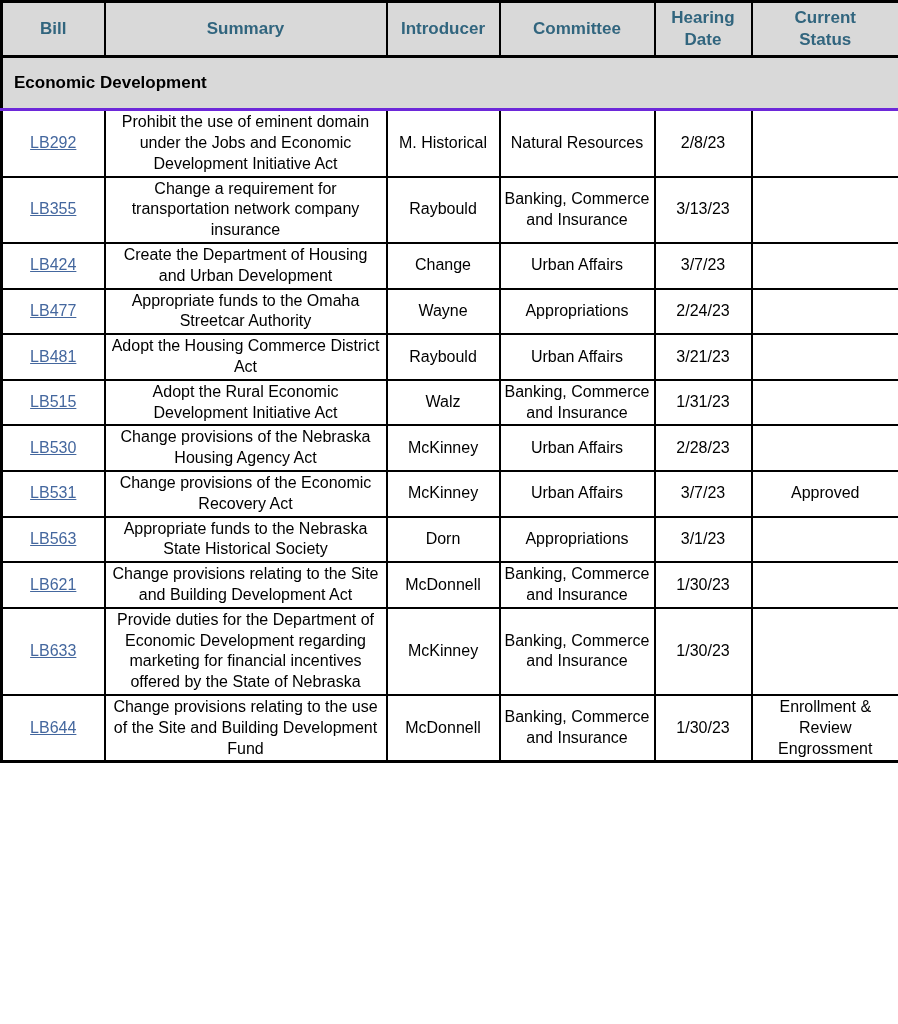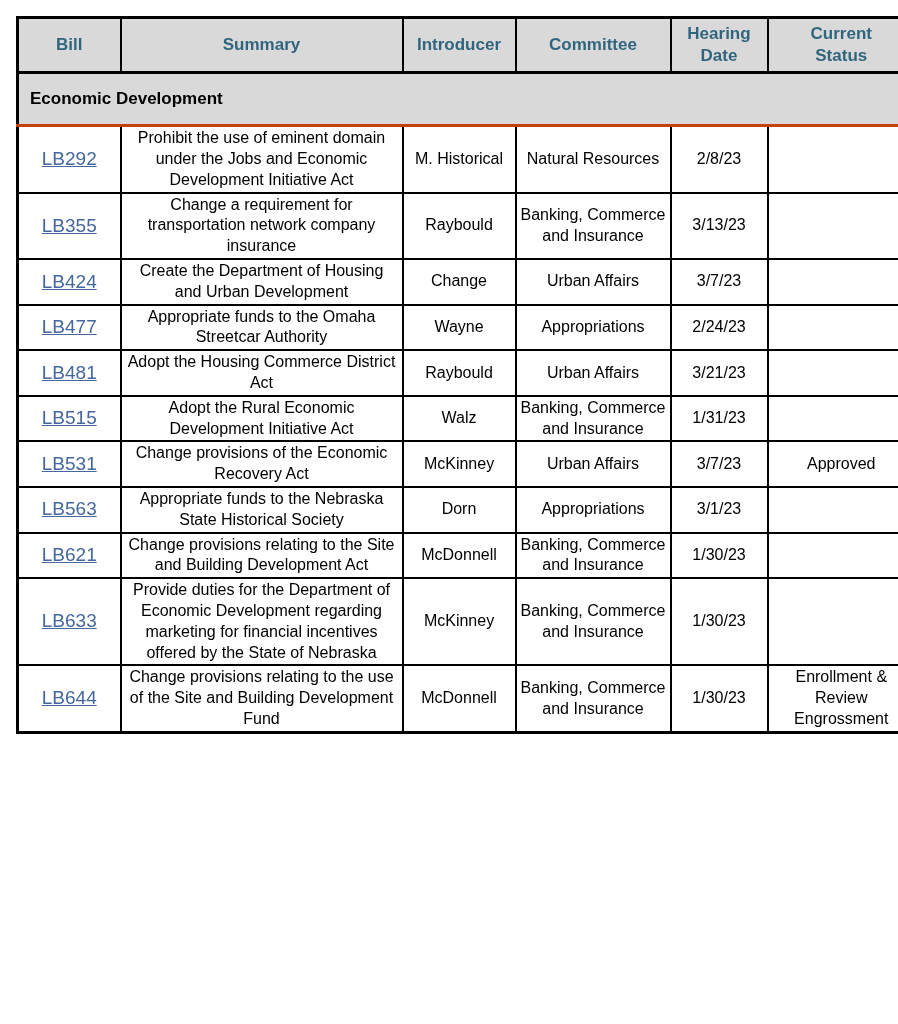--- a/index.html
+++ b/index.html
@@ -3,21 +3,21 @@
 <meta charset="utf-8">
 <style>
   html, body {
     margin: 0;
     padding: 0;
     background: #ffffff;
     font-family: "Liberation Sans", sans-serif;
   }
   .page {
     width: 880px;
-    margin: 16px;
+    margin: 0;
   }
   table.bills {
     width: 898px;
     border-collapse: collapse;
     table-layout: fixed;
     border: 3px solid #000;
     background: #fff;
   }
   table.bills th,
   table.bills td {
@@ -43,28 +43,28 @@
     display: inline-block;
     max-width: 80px;
   }
   tr.section-row td {
     background: #d9d9d9;
     text-align: left;
     font-weight: bold;
     font-size: 17px;
     color: #000;
     padding: 14px 8px 14px 11px;
-    border-bottom: 3px solid #c2410c;
+    border-bottom: 3px solid #6d28d9;
   }
   td.summary-cell {
     padding: 2px 9px;
   }
   td.bill-cell a {
     color: #44679e;
-    font-size: 19px;
+    font-size: 16px;
     cursor: pointer;
   }
   td.status-cell {
     padding: 2px 6px;
   }
 </style>
 </head>
 <body>
 
 <div class="page">
@@ -135,20 +135,28 @@
         </tr>
         <tr>
           <td class="bill-cell"><a href="#">LB515</a></td>
           <td class="summary-cell">Adopt the Rural Economic Development Initiative Act</td>
           <td class="introducer-cell">Walz</td>
           <td class="committee-cell">Banking, Commerce and Insurance</td>
           <td class="date-cell">1/31/23</td>
           <td class="status-cell"></td>
         </tr>
         <tr>
+          <td class="bill-cell"><a href="#">LB530</a></td>
+          <td class="summary-cell">Change provisions of the Nebraska Housing Agency Act</td>
+          <td class="introducer-cell">McKinney</td>
+          <td class="committee-cell">Urban Affairs</td>
+          <td class="date-cell">2/28/23</td>
+          <td class="status-cell"></td>
+        </tr>
+        <tr>
           <td class="bill-cell"><a href="#">LB531</a></td>
           <td class="summary-cell">Change provisions of the Economic Recovery Act</td>
           <td class="introducer-cell">McKinney</td>
           <td class="committee-cell">Urban Affairs</td>
           <td class="date-cell">3/7/23</td>
           <td class="status-cell">Approved</td>
         </tr>
         <tr>
           <td class="bill-cell"><a href="#">LB563</a></td>
           <td class="summary-cell">Appropriate funds to the Nebraska State Historical Society</td>

